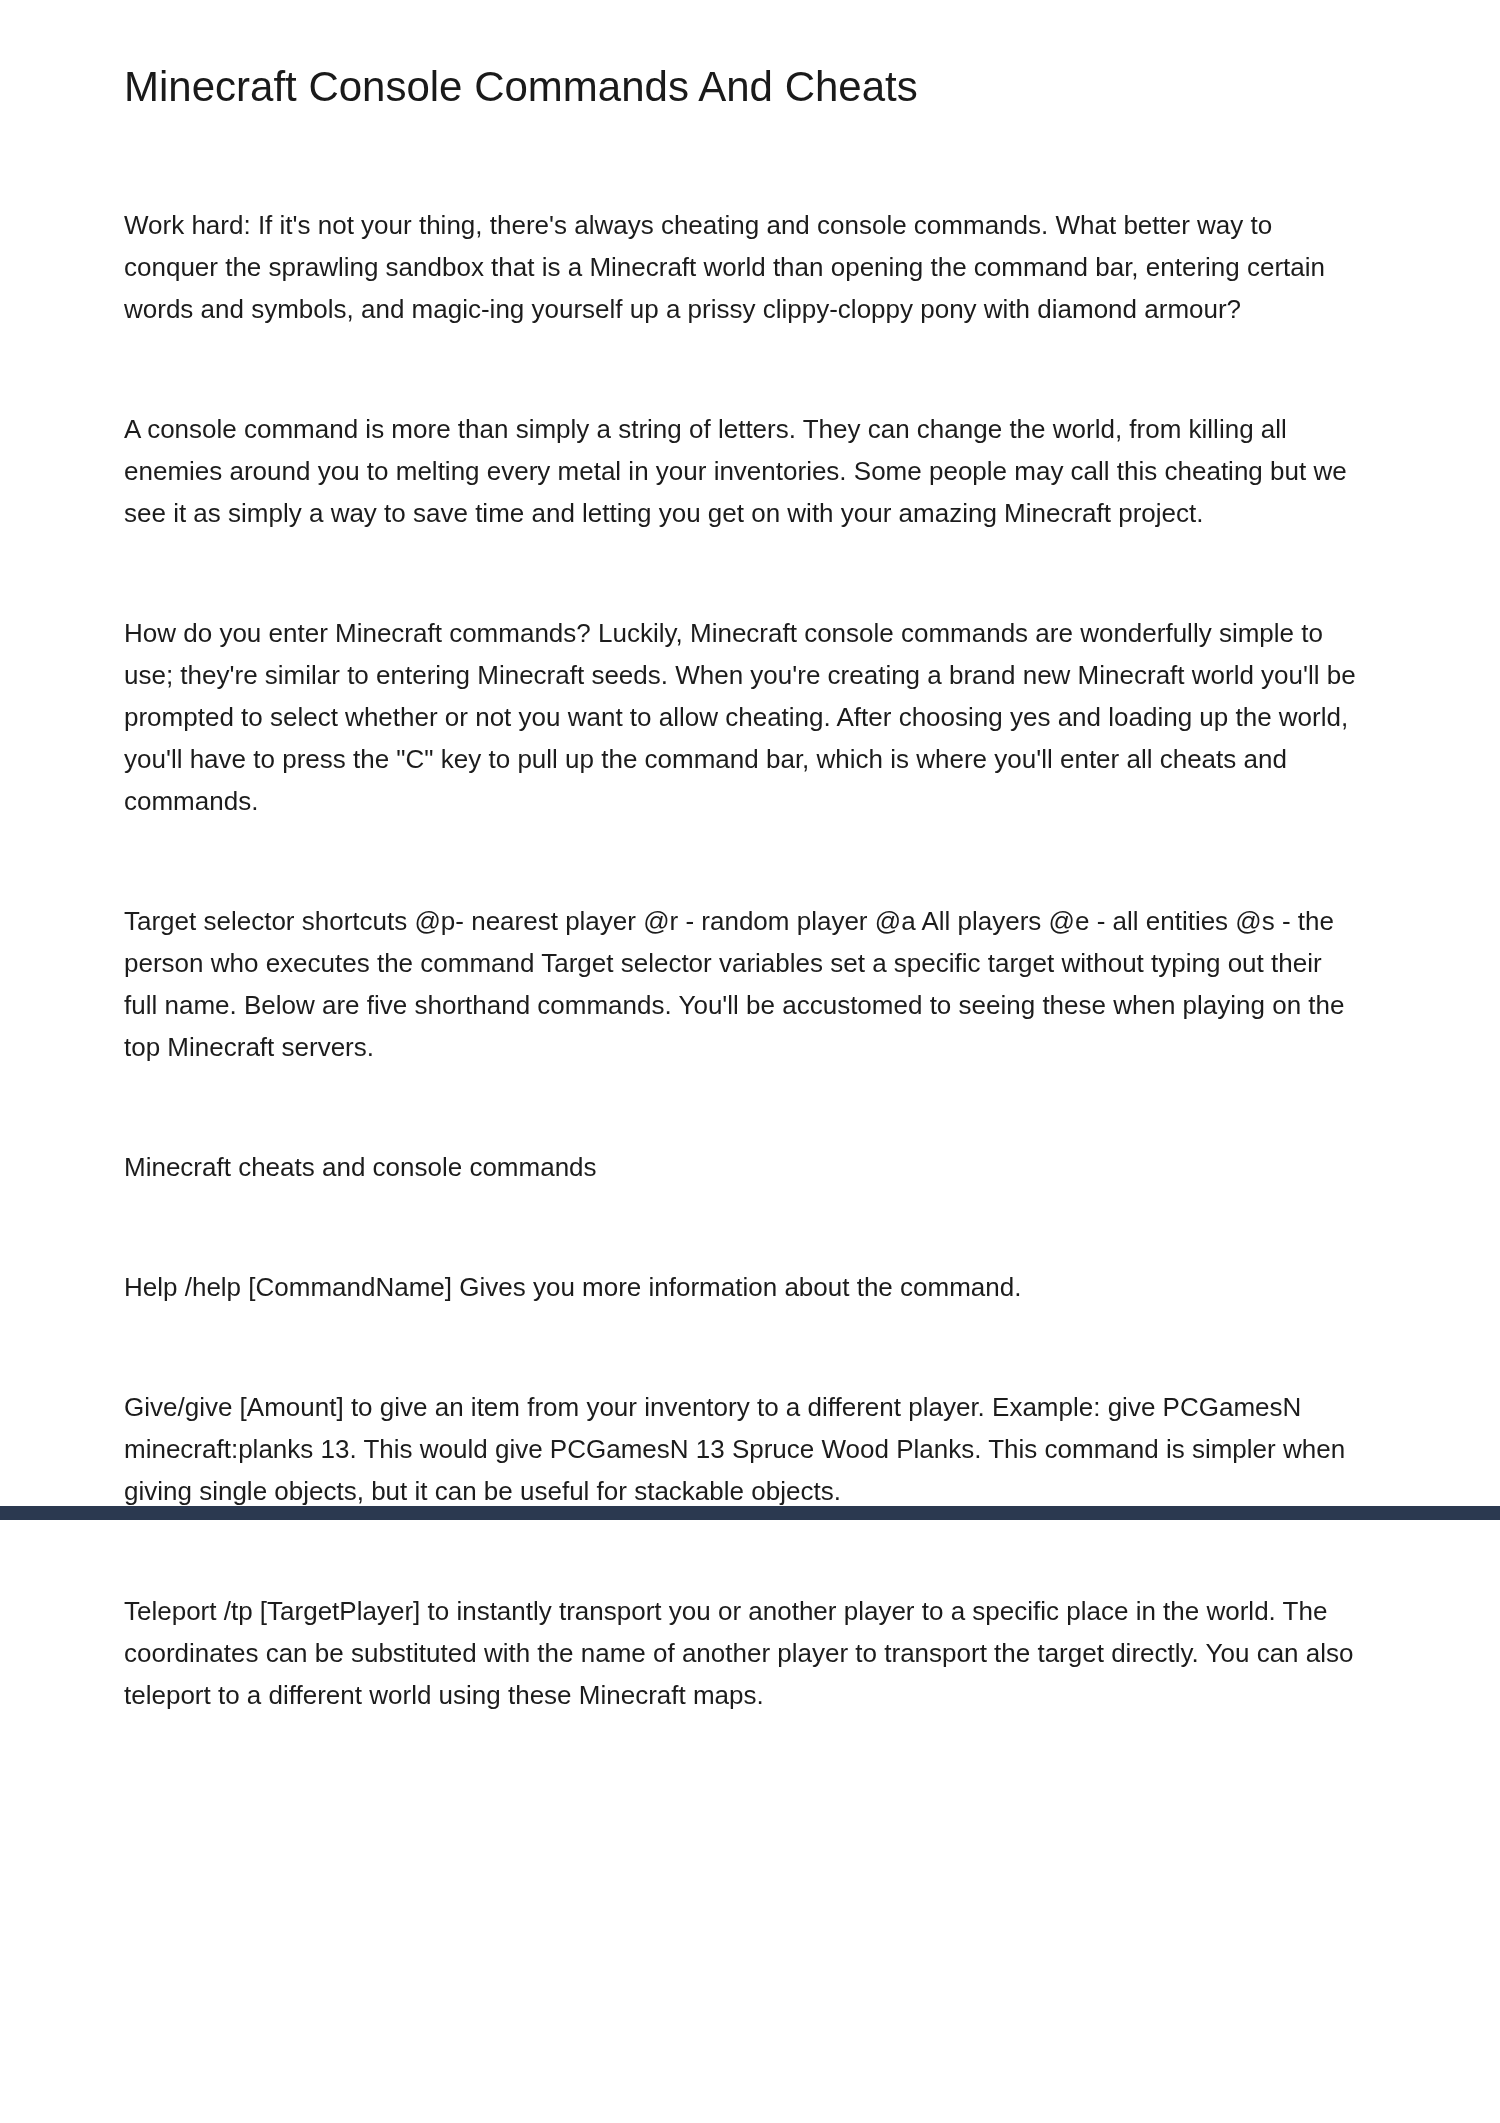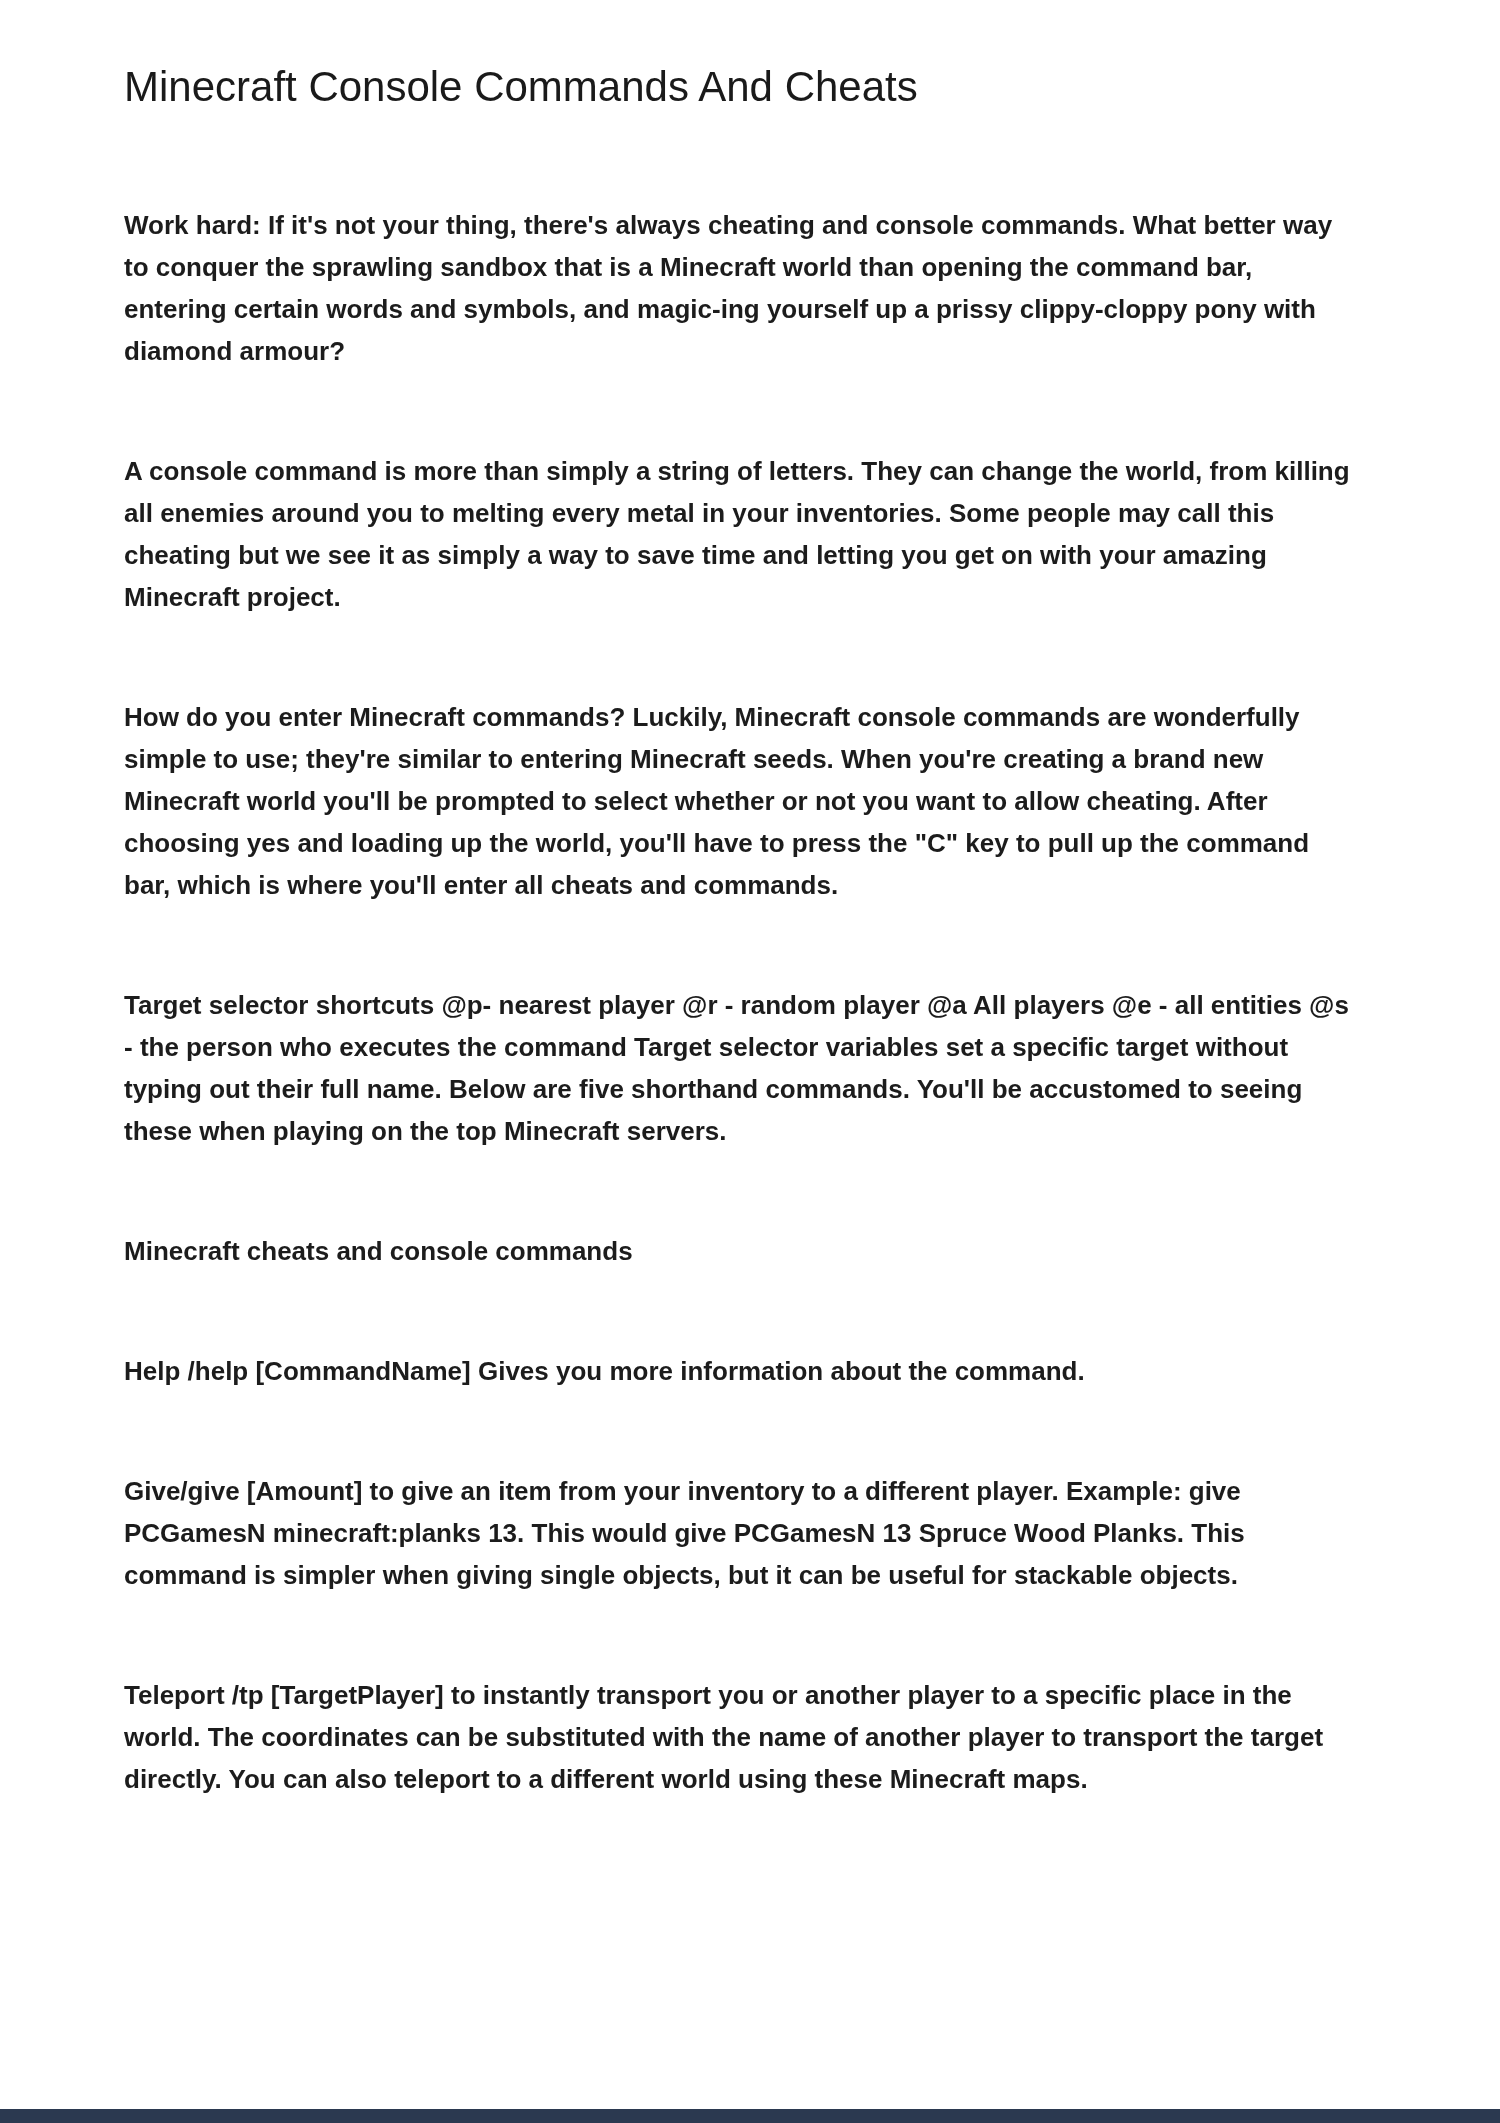--- a/index.html
+++ b/index.html
@@ -6,39 +6,39 @@
   html, body {
     width: 1500px;
     height: 2123px;
     background: #ffffff;
     overflow: hidden;
     font-family: "Liberation Sans", sans-serif;
   }
   .page {
     position: relative;
     width: 1500px;
-    height: 2123px;
+    height: 1520px;
     background: #ffffff;
     padding: 62px 124px 0 124px;
   }
   .content {
     width: 1232px;
   }
   h1.doc-title {
     font-size: 42px;
     line-height: 50px;
     font-weight: 400;
     color: #1a1a1a;
     margin: 0 0 92px 0;
     letter-spacing: 0;
   }
   p.para {
     font-size: 26px;
     line-height: 42px;
-    font-weight: 700;
+    font-weight: 400;
     color: #1c1c1c;
     margin: 0 0 78px 0;
   }
   .footer-bar {
     position: absolute;
     left: 0;
     right: 0;
     bottom: 0;
     height: 14px;
     background: #2b3950;

